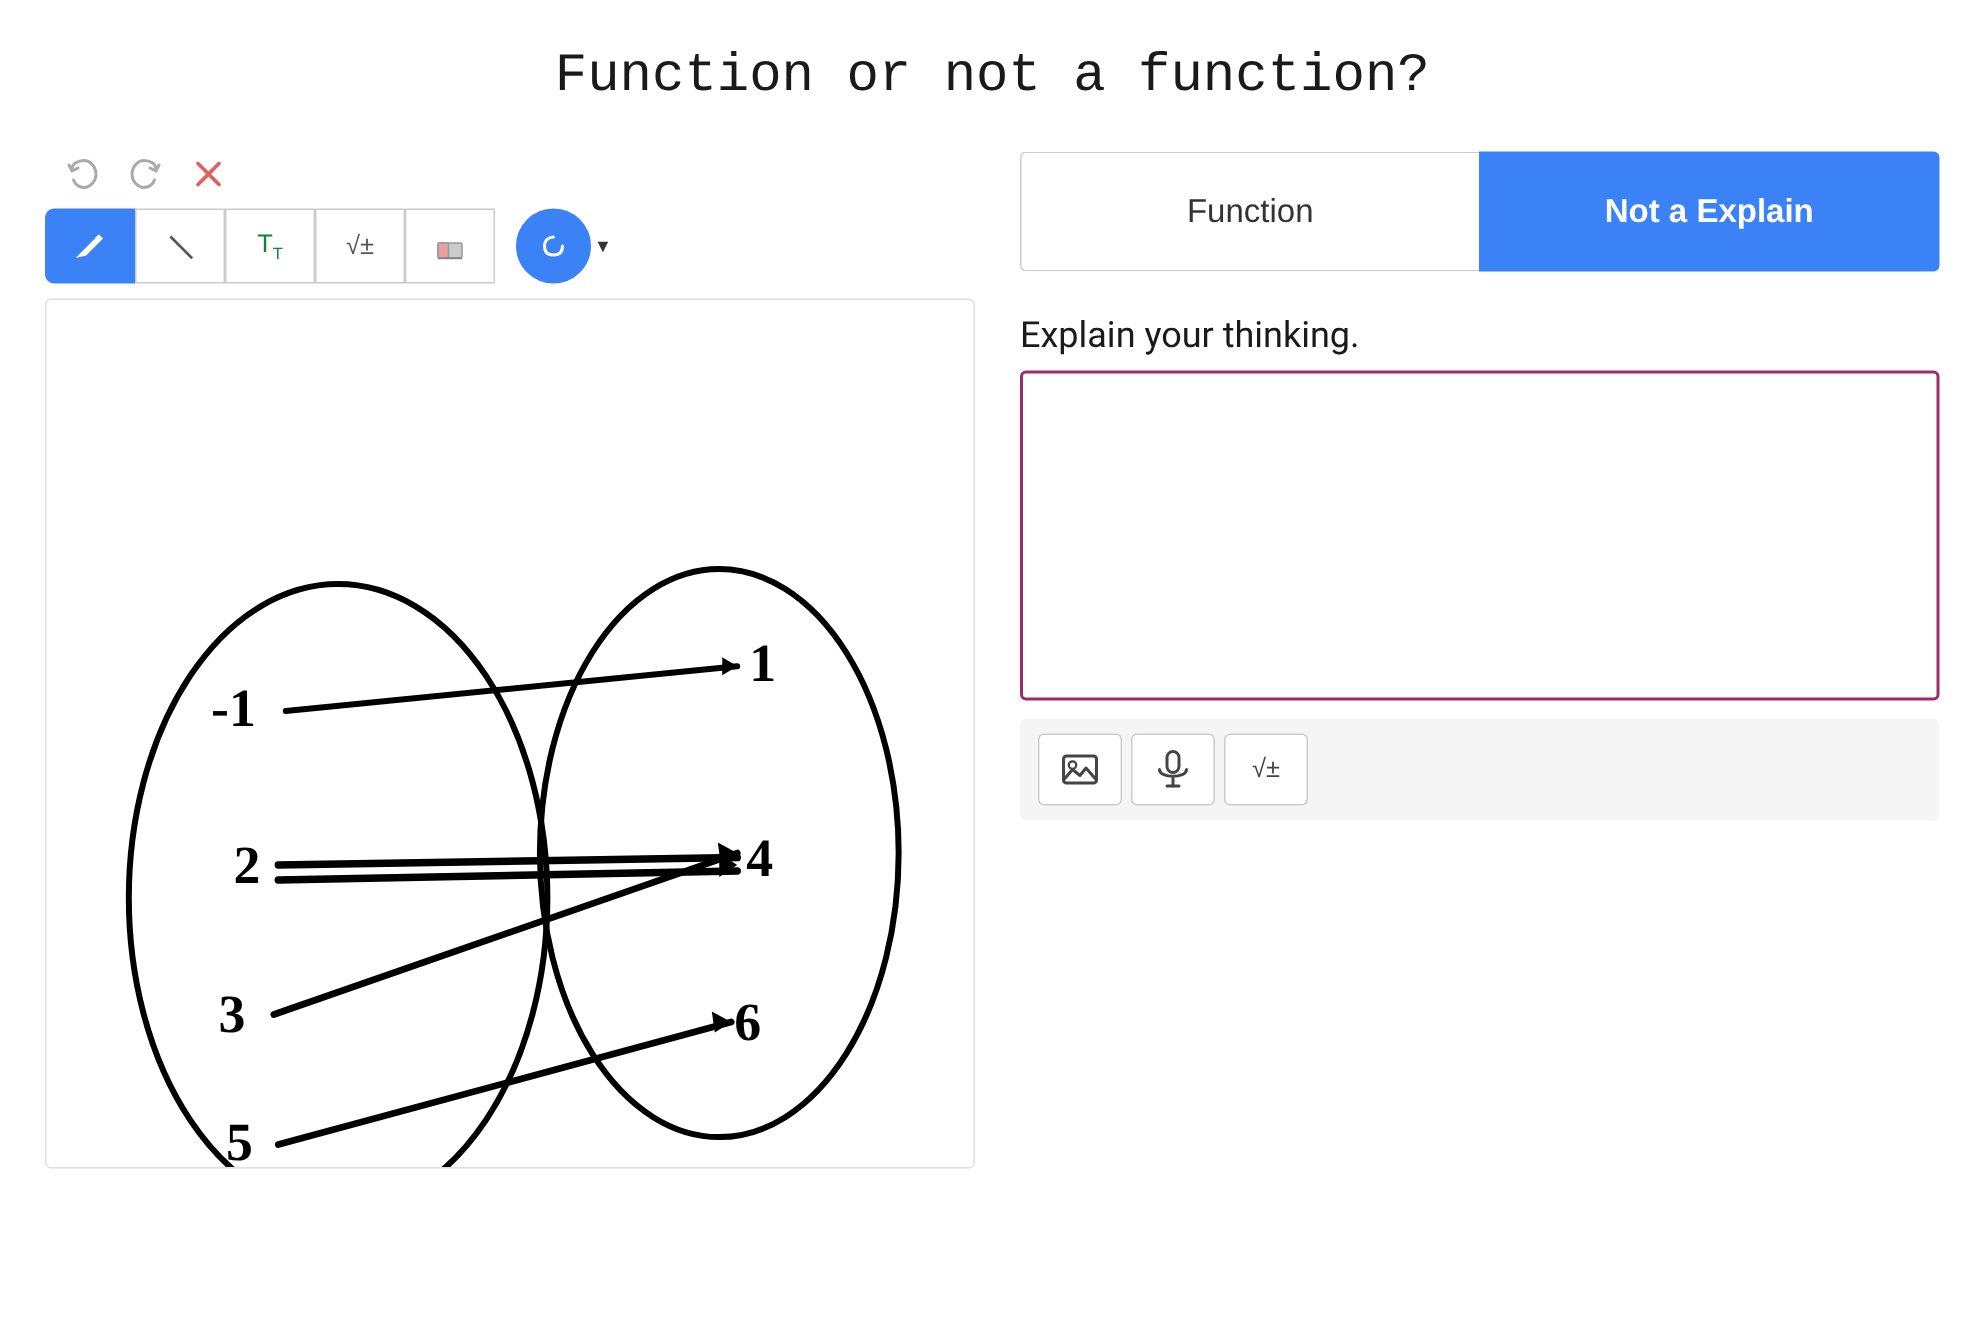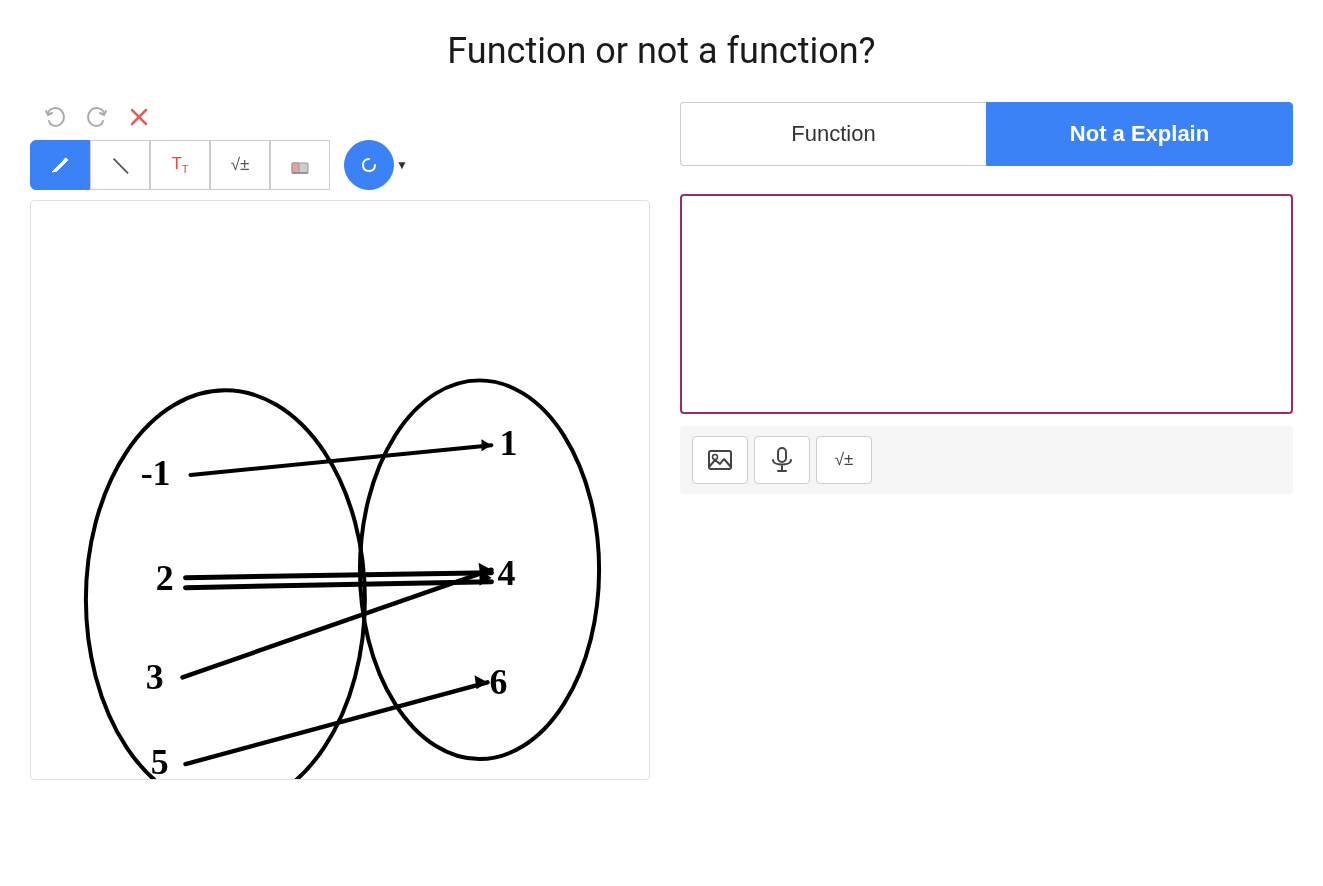--- a/index.html
+++ b/index.html
@@ -12,20 +12,21 @@
     }
 
     
     .page-title {
       text-align: center;
       font-size: 36px;
       font-weight: 400;
       color: #1a1a1a;
       margin-bottom: 30px;
       padding-top: 10px;
+      font-family: Liberation Mono, monospace;
     }
 
     
     .main-layout {
       display: flex;
       gap: 30px;
       align-items: flex-start;
     }
 
     
@@ -140,21 +141,21 @@
 
     
     .function-buttons {
       display: flex;
       gap: 0;
       margin-bottom: 28px;
     }
 
     .btn-function {
       flex: 1;
-      height: 64px;
+      height: 80px;
       font-size: 22px;
       cursor: pointer;
       border: 1px solid #ccc;
       background: #fff;
       color: #333;
       font-weight: 400;
     }
 
     .btn-function:first-child {
       border-radius: 4px 0 0 4px;
@@ -267,21 +268,21 @@
       <button class="tool-btn active">
         <svg width="22" height="22" viewBox="0 0 22 22" fill="none">
           <path d="M3 18 L6 15 L17 4 L19 6 L8 17 Z" fill="white" stroke="white" stroke-width="1"></path>
           <line x1="15" y1="6" x2="17" y2="4" stroke="white" stroke-width="1.5"></line>
         </svg>
       </button>
       <button class="tool-btn">
         <span style="font-size:22px;color:#555;font-weight:300;transform:rotate(-45deg);display:inline-block;">|</span>
       </button>
       <button class="tool-btn">
-        <span style="font-size:17px;color:#ef4444;">T<sub style="font-size:11px;">T</sub></span>
+        <span style="font-size:17px;color:#15803d;">T<sub style="font-size:11px;">T</sub></span>
       </button>
       <button class="tool-btn">
         <span style="font-size:17px;color:#555;">√±</span>
       </button>
       <button class="tool-btn eraser">
         <svg width="22" height="22" viewBox="0 0 22 22" fill="none">
           <rect x="3" y="9" width="16" height="10" rx="1" fill="#ccc" stroke="#999" stroke-width="1"></rect>
           <rect x="3" y="9" width="7" height="10" rx="1" fill="#e8a0a0" stroke="#999" stroke-width="1"></rect>
           <line x1="3" y1="19" x2="19" y2="19" stroke="#888" stroke-width="1.5"></line>
         </svg>
@@ -334,20 +335,21 @@
     </div>
   </div>
 
   <div class="right-panel">
 
     <div class="function-buttons">
       <button class="btn-function">Function</button>
       <button class="btn-function not-function">Not a Explain</button>
     </div>
 
+    <div class="explain-label">Explain your thinking.</div>
 
     <textarea class="explain-textarea" style=""></textarea>
 
     <div class="bottom-toolbar">
       <button class="bottom-tool-btn">
         <svg width="26" height="26" viewBox="0 0 26 26" fill="none">
           <rect x="2" y="4" width="22" height="18" rx="2" stroke="#444" stroke-width="2" fill="none"></rect>
           <circle cx="8" cy="10" r="2.5" stroke="#444" stroke-width="1.5" fill="none"></circle>
           <polyline points="2,20 8,13 13,17 17,12 24,20" stroke="#444" stroke-width="2" fill="none" stroke-linecap="round" stroke-linejoin="round"></polyline>
         </svg>

